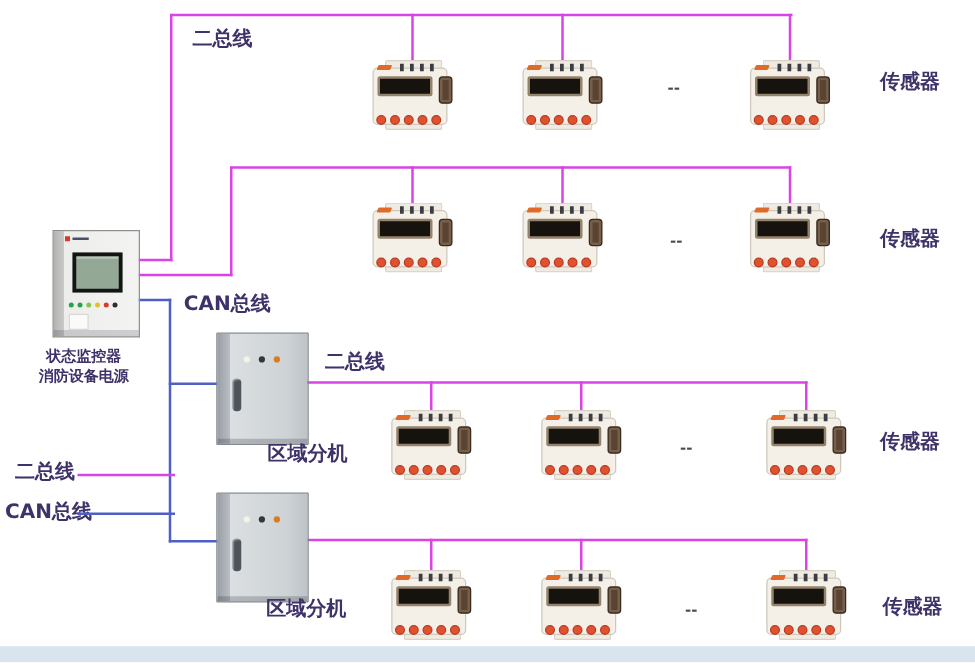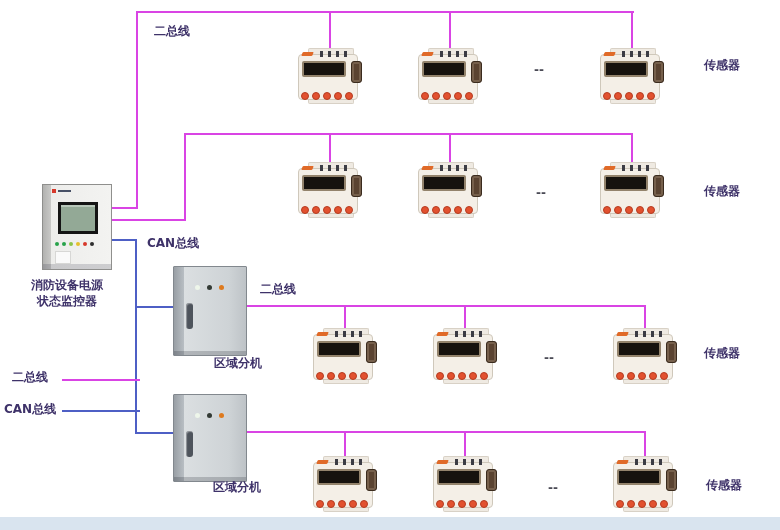--- a/index.html
+++ b/index.html
@@ -5,21 +5,21 @@
   html,body{margin:0;padding:0;background:#fff;}
   .stage{position:relative;width:780px;height:530px;background:#ffffff;overflow:hidden;
          font-family:"DejaVu Sans","Liberation Sans",sans-serif;}
   
   .hline,.vline{position:absolute;}
   .magenta{background:#d944e4;}
   .blue{background:#4e5fc5;}
   .hline{height:2px;}
   .vline{width:2px;}
   
-  .lbl{position:absolute;color:#3e3269;font-size:12px;font-weight:bold;white-space:nowrap;line-height:14px;}
+  .lbl{position:absolute;color:#3e3269;font-size:16px;font-weight:bold;white-space:nowrap;line-height:14px;}
   .ellipsis{position:absolute;color:#4a4a55;font-size:12px;font-weight:bold;width:30px;text-align:center;}
   
   .mpanel{position:absolute;left:42px;top:184px;width:68px;height:84px;border:1px solid #8f8f8d;
           background:linear-gradient(90deg,#b2b2b0 0px,#c9c9c7 8px,#ededeb 8px,#f3f3f1 100%);}
   .mpanel .brand{position:absolute;left:9px;top:4px;width:20px;height:4px;}
   .mpanel .brand .dot{position:absolute;left:0;top:0;width:4px;height:4px;background:#d7392b;}
   .mpanel .brand .bar{position:absolute;left:6px;top:1px;width:13px;height:2px;background:#475066;}
   .mpanel .screen{position:absolute;left:15px;top:17px;width:34px;height:26px;background:#93a996;
           border:3px solid #141414;box-shadow:inset 0 2px 0 rgba(255,255,255,.35);}
   .mpanel .leds{position:absolute;left:12px;top:57px;display:flex;gap:3px;}
@@ -105,22 +105,22 @@
         <i style="background:#27a24b"></i>
         <i style="background:#8bc34a"></i>
       <i style="background:#e5c02c"></i>
         <i style="background:#d7392b"></i>
         <i style="background:#2e2e2e"></i>
     </div>
     <div class="tag"></div>
     <div class="foot"></div>
   </div>
   <div class="mpanel-label">
+    <span style="display:block">状态监控器</span>
     <span style="display:block">消防设备电源</span>
-    <span style="display:block">状态监控器</span>
   </div>
 
   <div class="spanel" style="left:173px;top:266px;">
     <div class="dots">
       <i style="background:#eef6ea"></i>
         <i style="background:#333a35"></i>
         <i style="background:#de7a1e"></i>
     </div>
     <div class="slot"></div>
     <div class="foot"></div>

